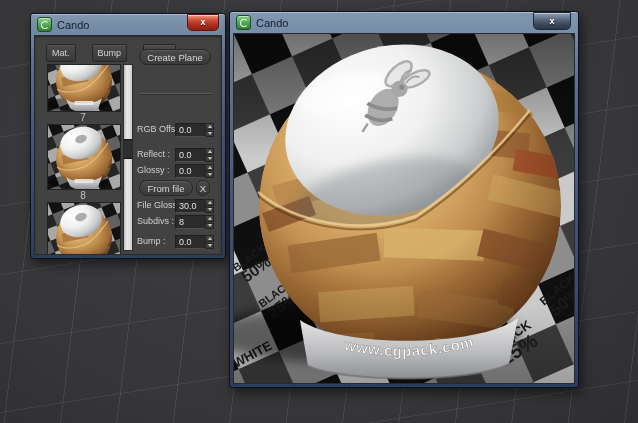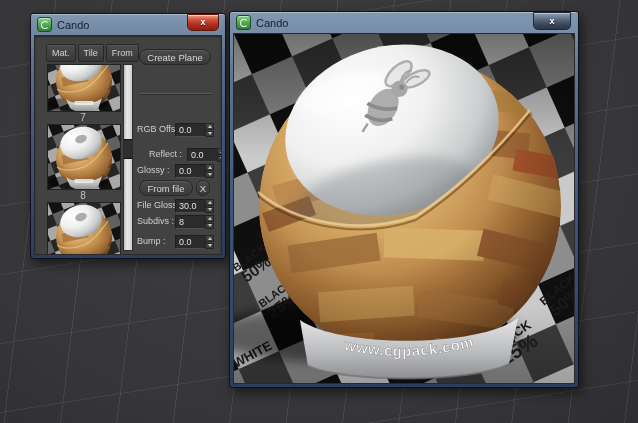--- a/index.html
+++ b/index.html
@@ -26,21 +26,21 @@
     border-radius:0 0 5px 5px;cursor:default;text-shadow:0 1px 1px rgba(0,0,0,.6);}
   .closebtn.red{right:6px;width:30px;height:15px;
     background:linear-gradient(180deg,#f0a08e 0%,#d3553f 30%,#b03021 62%,#8c1f12 100%);
     border:1px solid #5e140b;box-shadow:inset 0 1px 0 rgba(255,255,255,.45);}
   .closebtn.gray{right:7px;width:36px;height:16px;line-height:16px;
     background:linear-gradient(180deg,#93a1b3 0%,#5a6a7f 40%,#394757 72%,#2a3747 100%);
     border:1px solid #1d2735;box-shadow:inset 0 1px 0 rgba(255,255,255,.4);}
   .client{position:relative;background:#424242;border:1px solid #2a2a2a;box-shadow:inset 0 1px 2px rgba(0,0,0,.4);overflow:hidden;}
 
   
-  .tabrow{position:absolute;left:11px;top:8px;display:flex;gap:2px;}
+  .tabrow{position:absolute;left:11px;top:8px;display:flex;gap:16px;}
   .tabbtn{height:16px;padding:0 5px;font-size:9px;color:#d2d2d2;line-height:16px;
     background:linear-gradient(180deg,#4b4b4b,#393939);border:1px solid #262626;
     box-shadow:inset 0 1px 0 rgba(255,255,255,.08);border-radius:2px;}
   .btn{position:absolute;left:104px;width:72px;height:16px;font-size:9.5px;color:#d8d8d8;text-align:center;line-height:16px;
     background:linear-gradient(180deg,#4a4a4a,#3a3a3a);border:1px solid #272727;
     box-shadow:inset 0 1px 0 rgba(255,255,255,.09);border-radius:8px;box-sizing:border-box;}
   .sep{position:absolute;left:104px;width:72px;height:1px;background:#5c5c5c;border-bottom:1px solid #2e2e2e;}
   .frow{position:absolute;left:0;width:100%;height:14px;}
   .flabel{position:absolute;left:102px;top:1px;font-size:9px;color:#cfcfcf;white-space:nowrap;}
   .fbox{position:absolute;left:140px;width:26px;height:12px;background:#2b2b2b;border:1px solid #1f1f1f;border-bottom-color:#4e4e4e;
@@ -168,21 +168,21 @@
 
 <div class="win" style="left:30px;top:13px;width:196px;height:246px;">
   <div class="tbar">
     <span class="appicon"></span>
     <span>Cando</span>
   </div>
   <div class="closebtn red">x</div>
   <div class="client" style="height:218px;">
     <div class="tabrow">
       <div class="tabbtn">Mat.</div>
-      <div class="tabbtn">Tile</div>
+      <div class="tabbtn">Bump</div>
       <div class="tabbtn">From</div>
     </div>
 
     <div class="thumbcol">
       <svg class="thumb" width="72" height="46" viewBox="0 18 72 46">
           <use href="#thumbArt"></use>
         </svg>
       <div class="numlabel">7</div>
       <svg class="thumb" width="72" height="64" viewBox="0 0 72 64">
           <use href="#thumbArt"></use>
@@ -204,21 +204,21 @@
       <span class="fbox">0.0</span>
       <span class="spin">
         <span class="sp">
             <i class="tri-up"></i>
           </span>
         <span class="sp">
             <i class="tri-dn"></i>
           </span>
       </span>
     </div>
-    <div class="frow" style="top:112px;margin-left:12px;">
+    <div class="frow" style="top:112px;">
       <span class="flabel">Reflect :</span>
       <span class="fbox">0.0</span>
       <span class="spin">
         <span class="sp">
             <i class="tri-up"></i>
           </span>
         <span class="sp">
             <i class="tri-dn"></i>
           </span>
       </span>

